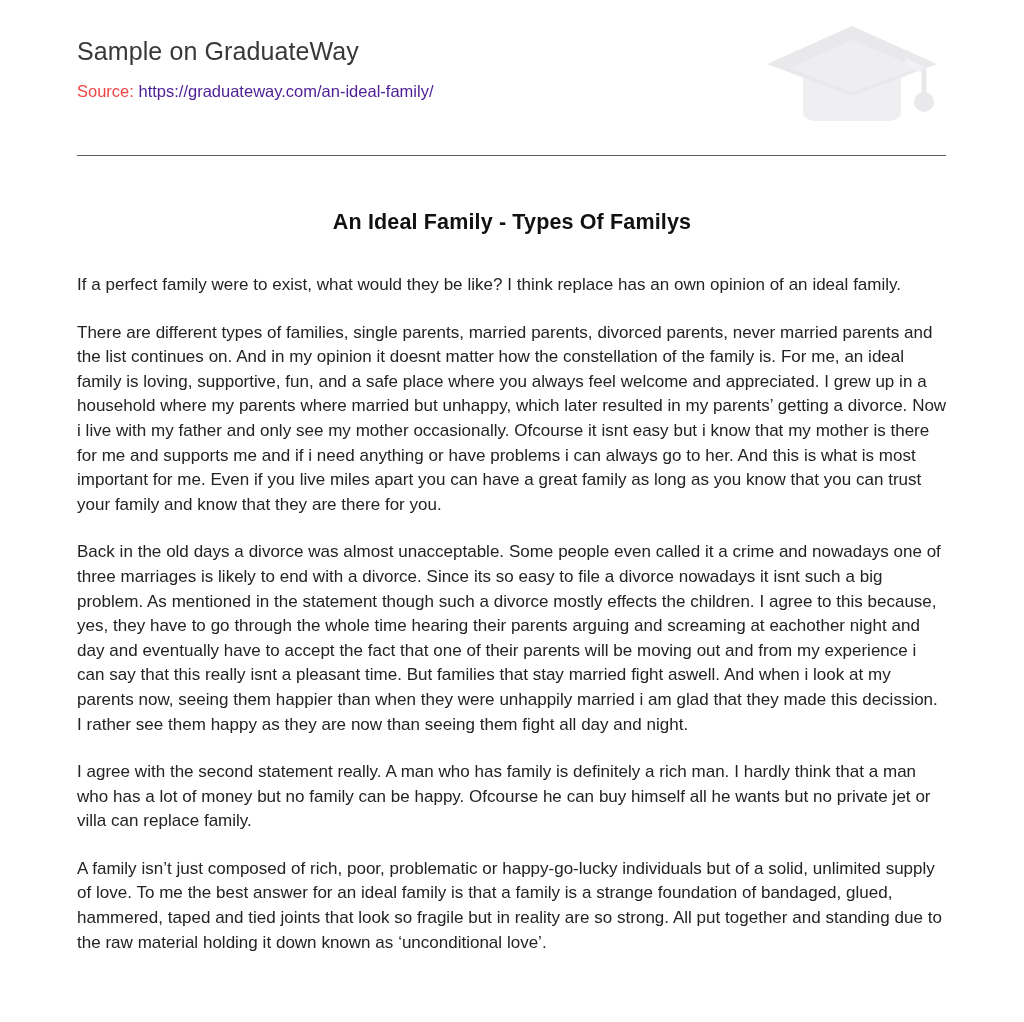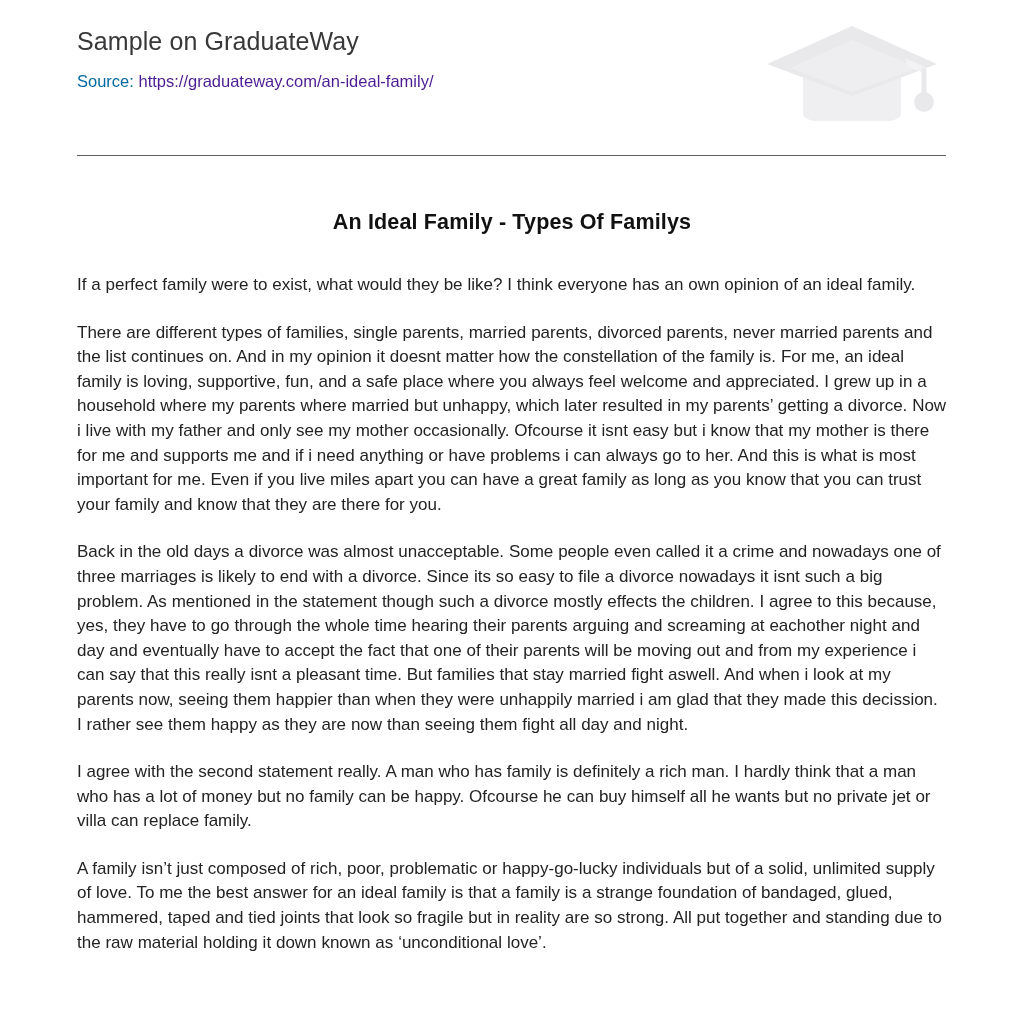--- a/index.html
+++ b/index.html
@@ -19,42 +19,42 @@
     position: relative;
     width: 1024px;
     height: 1022px;
     box-sizing: border-box;
     padding: 0 77px;
   }
 
   
   .site-header {
     position: relative;
-    padding-top: 26px;
+    padding-top: 36px;
     height: 104px;
     box-sizing: border-box;
   }
   .site-name {
     font-size: 25px;
     font-weight: 400;
     color: #38383a;
     letter-spacing: 0.1px;
     margin: 0;
     line-height: 30px;
   }
   .source-line {
     margin-top: 14px;
     font-size: 16.5px;
     font-weight: 400;
     color: #3b3b3d;
     line-height: 22px;
     white-space: nowrap;
   }
   .source-label {
-    color: #0369a1;
+    color: #ef4444;
     margin-top: 15px;
   }
   .source-url {
     color: #4c1d95;
   }
 
   
   .brand-logo {
     position: absolute;
     right: 0px;
@@ -132,20 +132,20 @@
         <circle cx="167" cy="80" r="10" fill="#e9e9ec"></circle>
       </svg>
     </div>
   </div>
 
   <hr class="divider">
 
   <h1 class="article-title">An Ideal Family - Types Of Familys</h1>
 
   <div class="article-body">
-    <p>If a perfect family were to exist, what would they be like? I think everyone has an own opinion of an ideal family.</p>
+    <p>If a perfect family were to exist, what would they be like? I think replace has an own opinion of an ideal family.</p>
     <p>There are different types of families, single parents, married parents, divorced parents, never married parents and the list continues on. And in my opinion it doesnt matter how the constellation of the family is. For me, an ideal family is loving, supportive, fun, and a safe place where you always feel welcome and appreciated. I grew up in a household where my parents where married but unhappy, which later resulted in my parents’ getting a divorce. Now i live with my father and only see my mother occasionally. Ofcourse it isnt easy but i know that my mother is there for me and supports me and if i need anything or have problems i can always go to her. And this is what is most important for me. Even if you live miles apart you can have a great family as long as you know that you can trust your family and know that they are there for you.</p>
     <p>Back in the old days a divorce was almost unacceptable. Some people even called it a crime and nowadays one of three marriages is likely to end with a divorce. Since its so easy to file a divorce nowadays it isnt such a big problem. As mentioned in the statement though such a divorce mostly effects the children. I agree to this because, yes, they have to go through the whole time hearing their parents arguing and screaming at eachother night and day and eventually have to accept the fact that one of their parents will be moving out and from my experience i can say that this really isnt a pleasant time. But families that stay married fight aswell. And when i look at my parents now, seeing them happier than when they were unhappily married i am glad that they made this decission. I rather see them happy as they are now than seeing them fight all day and night.</p>
     <p>I agree with the second statement really. A man who has family is definitely a rich man. I hardly think that a man who has a lot of money but no family can be happy. Ofcourse he can buy himself all he wants but no private jet or villa can replace family.</p>
     <p>A family isn’t just composed of rich, poor, problematic or happy-go-lucky individuals but of a solid, unlimited supply of love. To me the best answer for an ideal family is that a family is a strange foundation of bandaged, glued, hammered, taped and tied joints that look so fragile but in reality are so strong. All put together and standing due to the raw material holding it down known as ‘unconditional love’.</p>
   </div>
 
 </div>
 
 </body></html>

